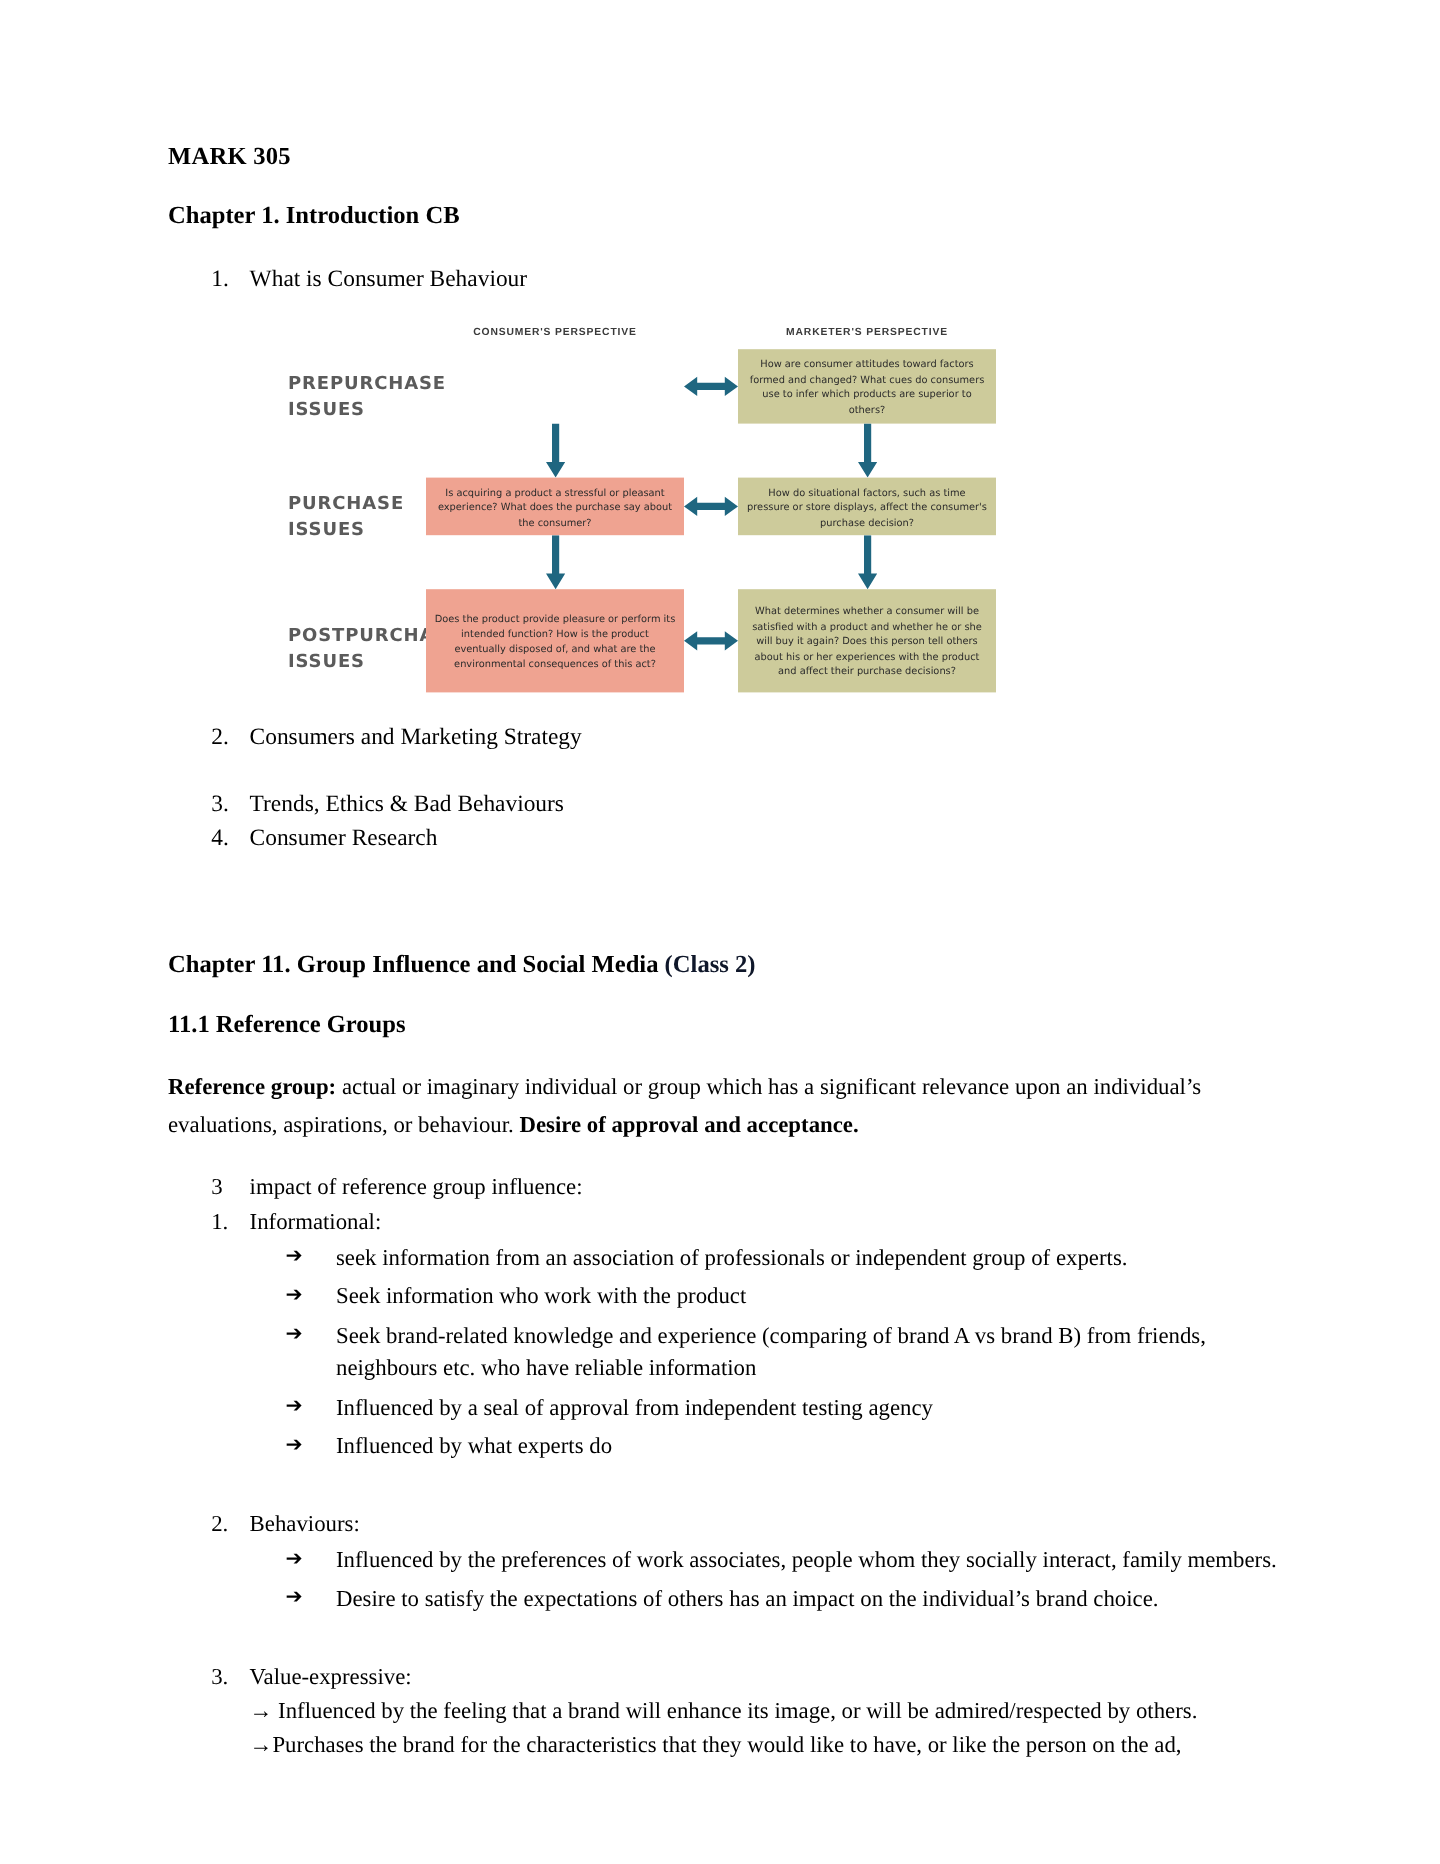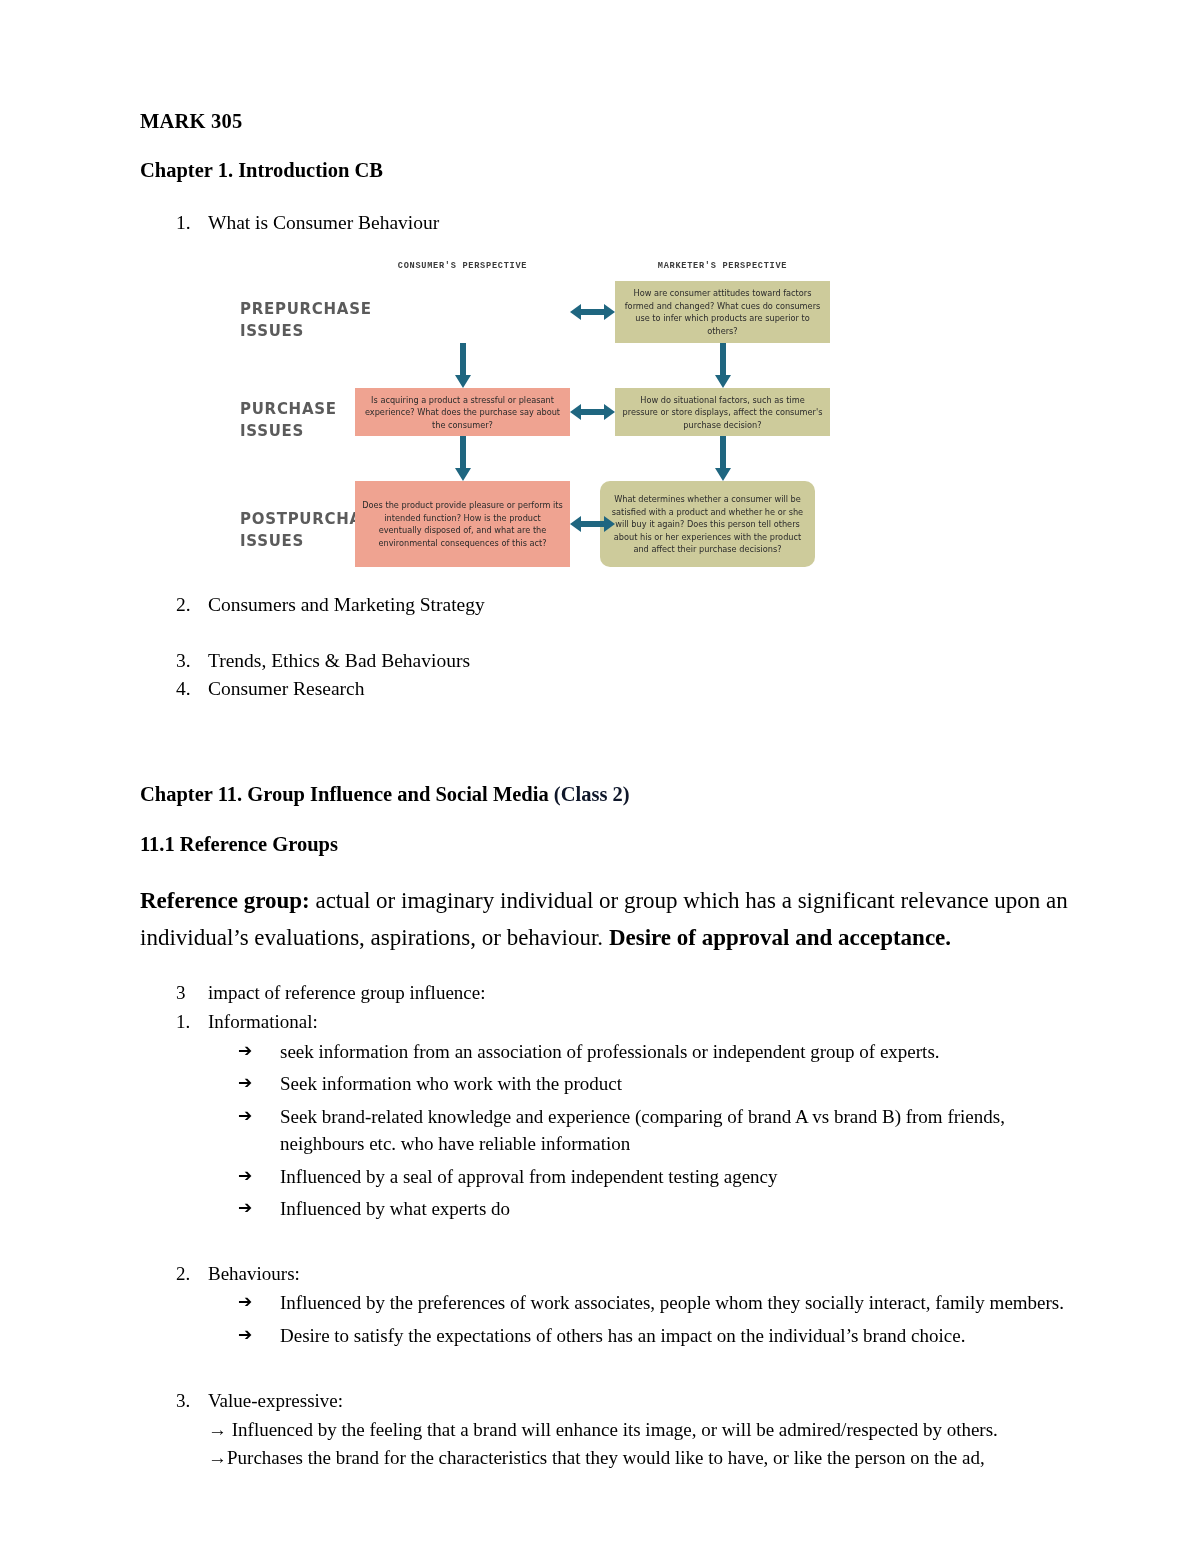--- a/index.html
+++ b/index.html
@@ -11,22 +11,21 @@
     font-family: "Liberation Serif", serif;
     color: #000000;
     position: relative;
     overflow: hidden;
   }
   .page {
     position: absolute;
     left: 0; top: 0;
     width: 1200px;
     height: 1313px;
-    padding: 90px 130px 0 140px;
-    margin-top: 20px;
+    padding: 120px 130px 0 140px;
   }
 
   
   .doc-title {
     font-size: 20.5px;
     font-weight: bold;
     letter-spacing: .2px;
     margin: 0 0 26px 0;
   }
   .h-chapter {
@@ -37,21 +36,21 @@
   .h-chapter .class-tag {
     color: #0f172a;
     font-weight: bold;
   }
   .h-sub {
     font-size: 20.5px;
     font-weight: bold;
     margin: 0 0 26px 0;
   }
   .para {
-    font-size: 23px;
+    font-size: 19px;
     line-height: 1.62;
     margin: 0 0 22px 0;
   }
   .para b { font-weight: bold; }
 
   
   ol.topics {
     list-style: none;
     margin: 0;
     padding: 0;
@@ -74,21 +73,21 @@
 
   
   .diagram {
     position: relative;
     width: 600px;
     height: 320px;
     margin: 14px 0 0 100px;
   }
   .diag-coltitle {
     position: absolute;
-    font-family: Liberation Mono, monospace;
+    font-family: Liberation Sans, sans-serif;
     font-size: 8.6px;
     letter-spacing: .72px;
     font-weight: 600;
     color: #3a3a3a;
     text-align: center;
     white-space: nowrap;
   }
   .diag-rowlabel {
     position: absolute;
     font-family: "DejaVu Sans", sans-serif;
@@ -194,21 +193,21 @@
     <div class="diag-rowlabel" style="left:0px; top:258px;">
       POSTPURCHASE<br>ISSUES
     </div>
 
     <div class="diag-box marketer" style="left:375px; top:30px; width:215px; height:62px;">How are consumer attitudes toward factors formed and changed? What cues do consumers use to infer which products are superior to others?</div>
 
     <div class="diag-box consumer" style="left:115px; top:137px; width:215px; height:48px;">Is acquiring a product a stressful or pleasant experience? What does the purchase say about the consumer?</div>
     <div class="diag-box marketer" style="left:375px; top:137px; width:215px; height:48px;">How do situational factors, such as time pressure or store displays, affect the consumer's purchase decision?</div>
 
     <div class="diag-box consumer" style="left:115px; top:230px; width:215px; height:86px;">Does the product provide pleasure or perform its intended function? How is the product eventually disposed of, and what are the environmental consequences of this act?</div>
-    <div class="diag-box marketer" style="left:360px; top:230px; width:215px; height:86px;border-radius:10px;">What determines whether a consumer will be satisfied with a product and whether he or she will buy it again? Does this person tell others about his or her experiences with the product and affect their purchase decisions?</div>
+    <div class="diag-box marketer" style="left:375px; top:230px; width:215px; height:86px;">What determines whether a consumer will be satisfied with a product and whether he or she will buy it again? Does this person tell others about his or her experiences with the product and affect their purchase decisions?</div>
 
     <svg class="h-arrow" style="left:330px; top:51px;" width="45" height="20" viewBox="0 0 45 20">
       <path d="M0 10 L11 2 L11 7 L34 7 L34 2 L45 10 L34 18 L34 13 L11 13 L11 18 Z" fill="#1F6680"></path>
     </svg>
     <svg class="h-arrow" style="left:330px; top:151px;" width="45" height="20" viewBox="0 0 45 20">
       <path d="M0 10 L11 2 L11 7 L34 7 L34 2 L45 10 L34 18 L34 13 L11 13 L11 18 Z" fill="#1F6680"></path>
     </svg>
     <svg class="h-arrow" style="left:330px; top:263px;" width="45" height="20" viewBox="0 0 45 20">
       <path d="M0 10 L11 2 L11 7 L34 7 L34 2 L45 10 L34 18 L34 13 L11 13 L11 18 Z" fill="#1F6680"></path>
     </svg>

